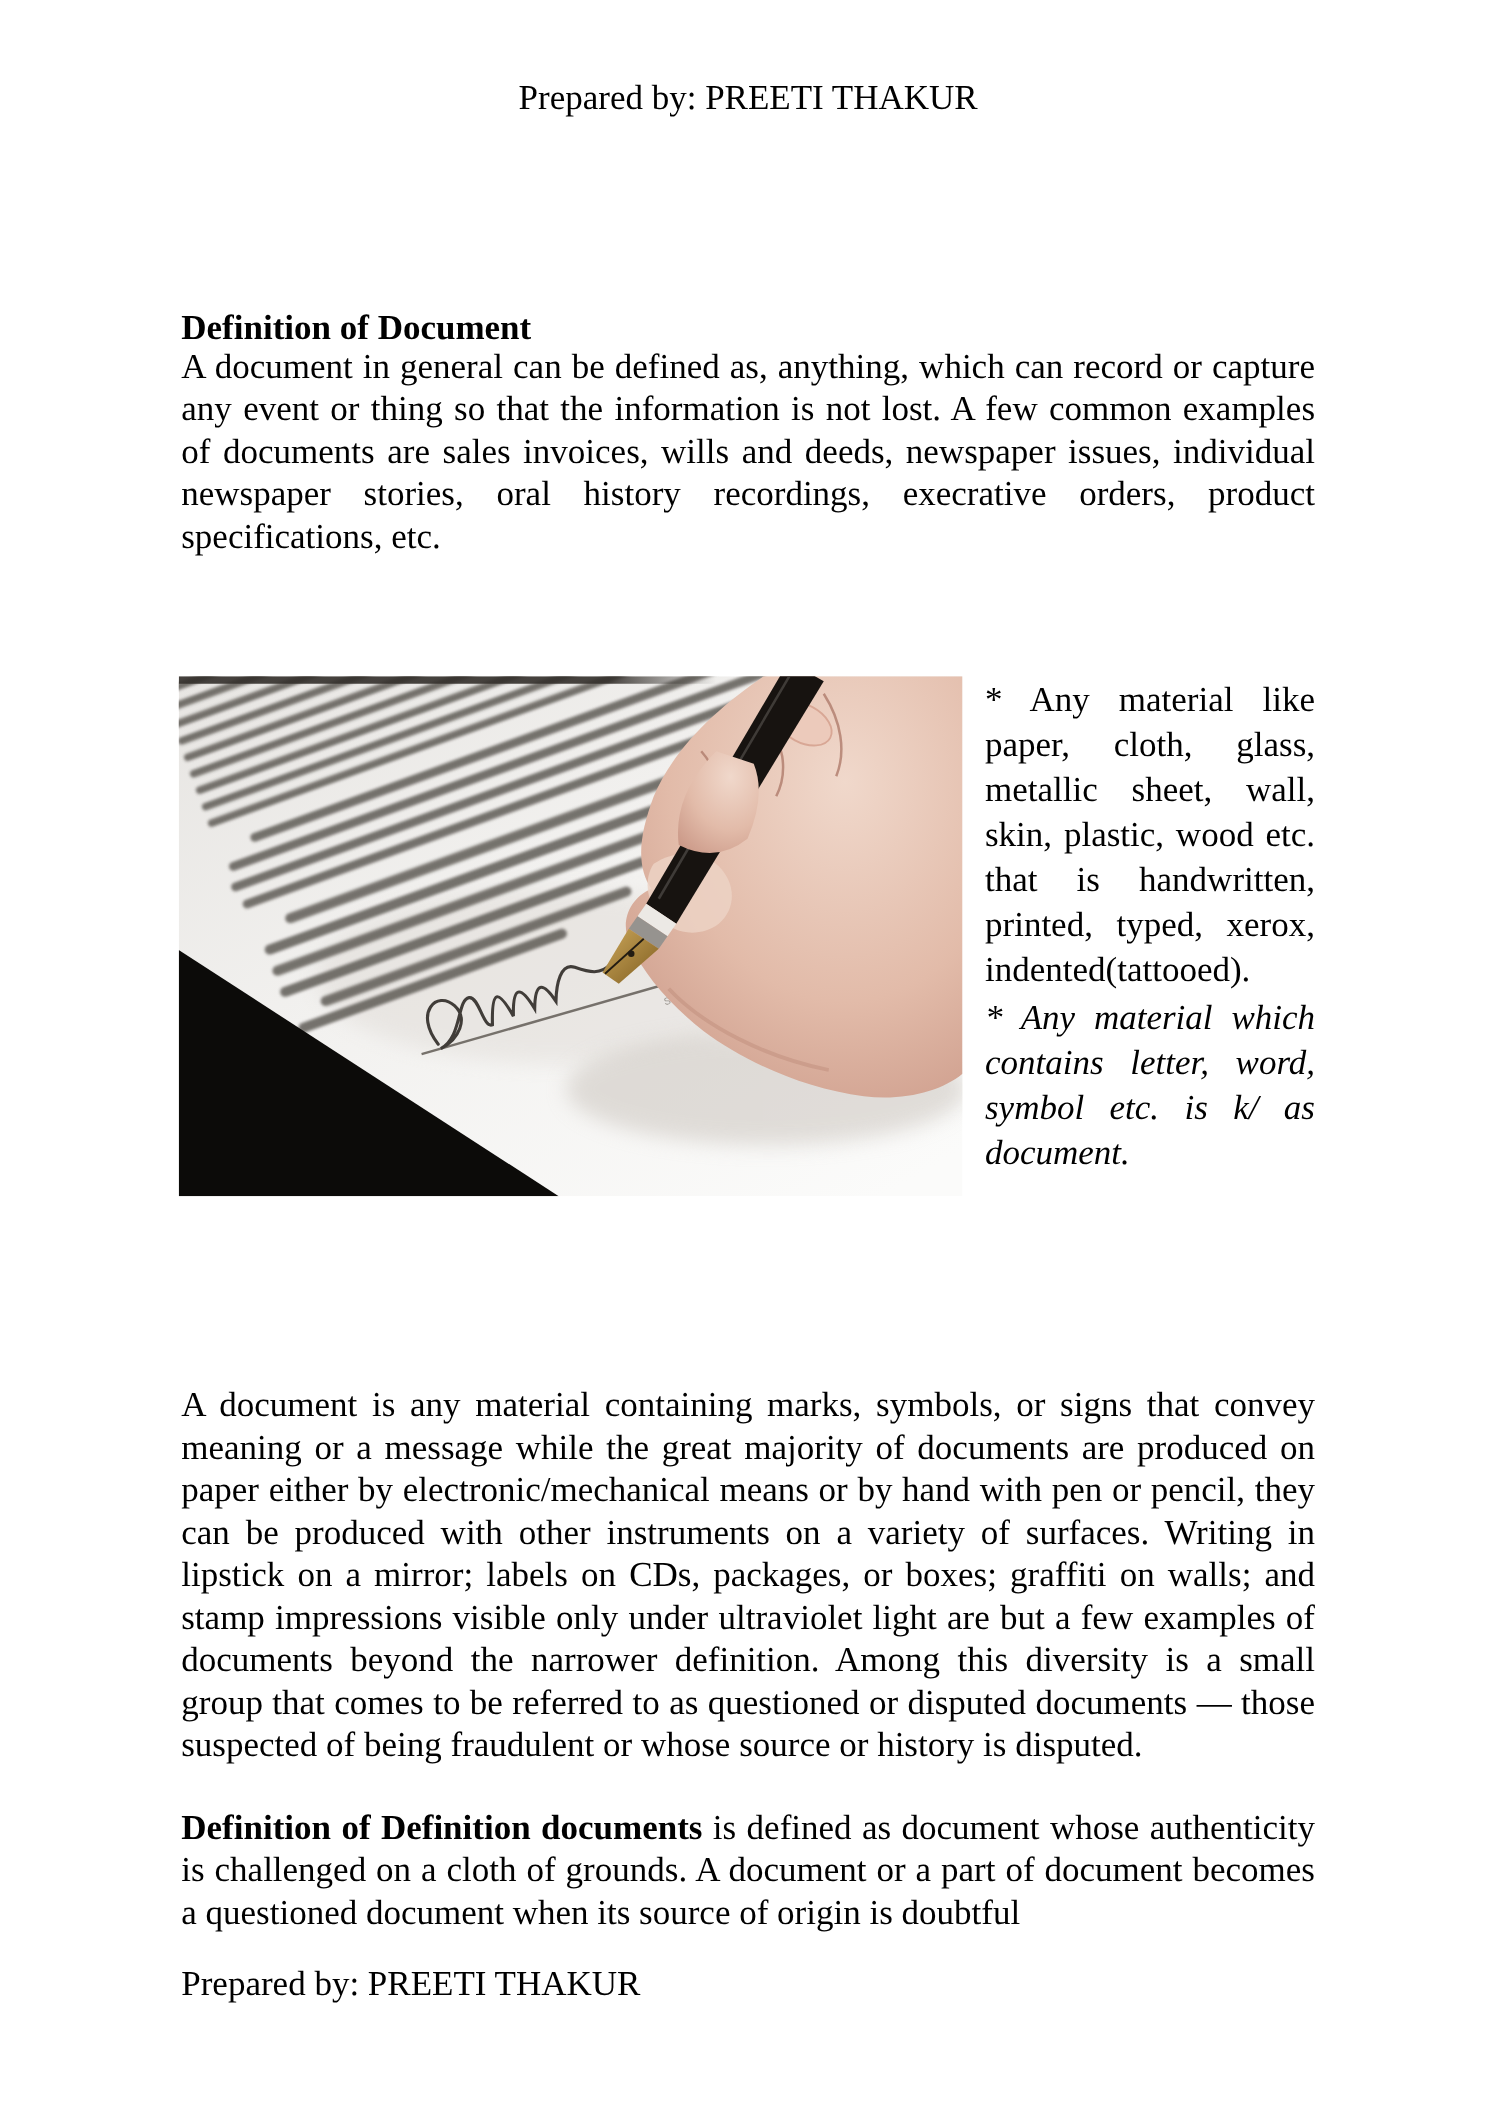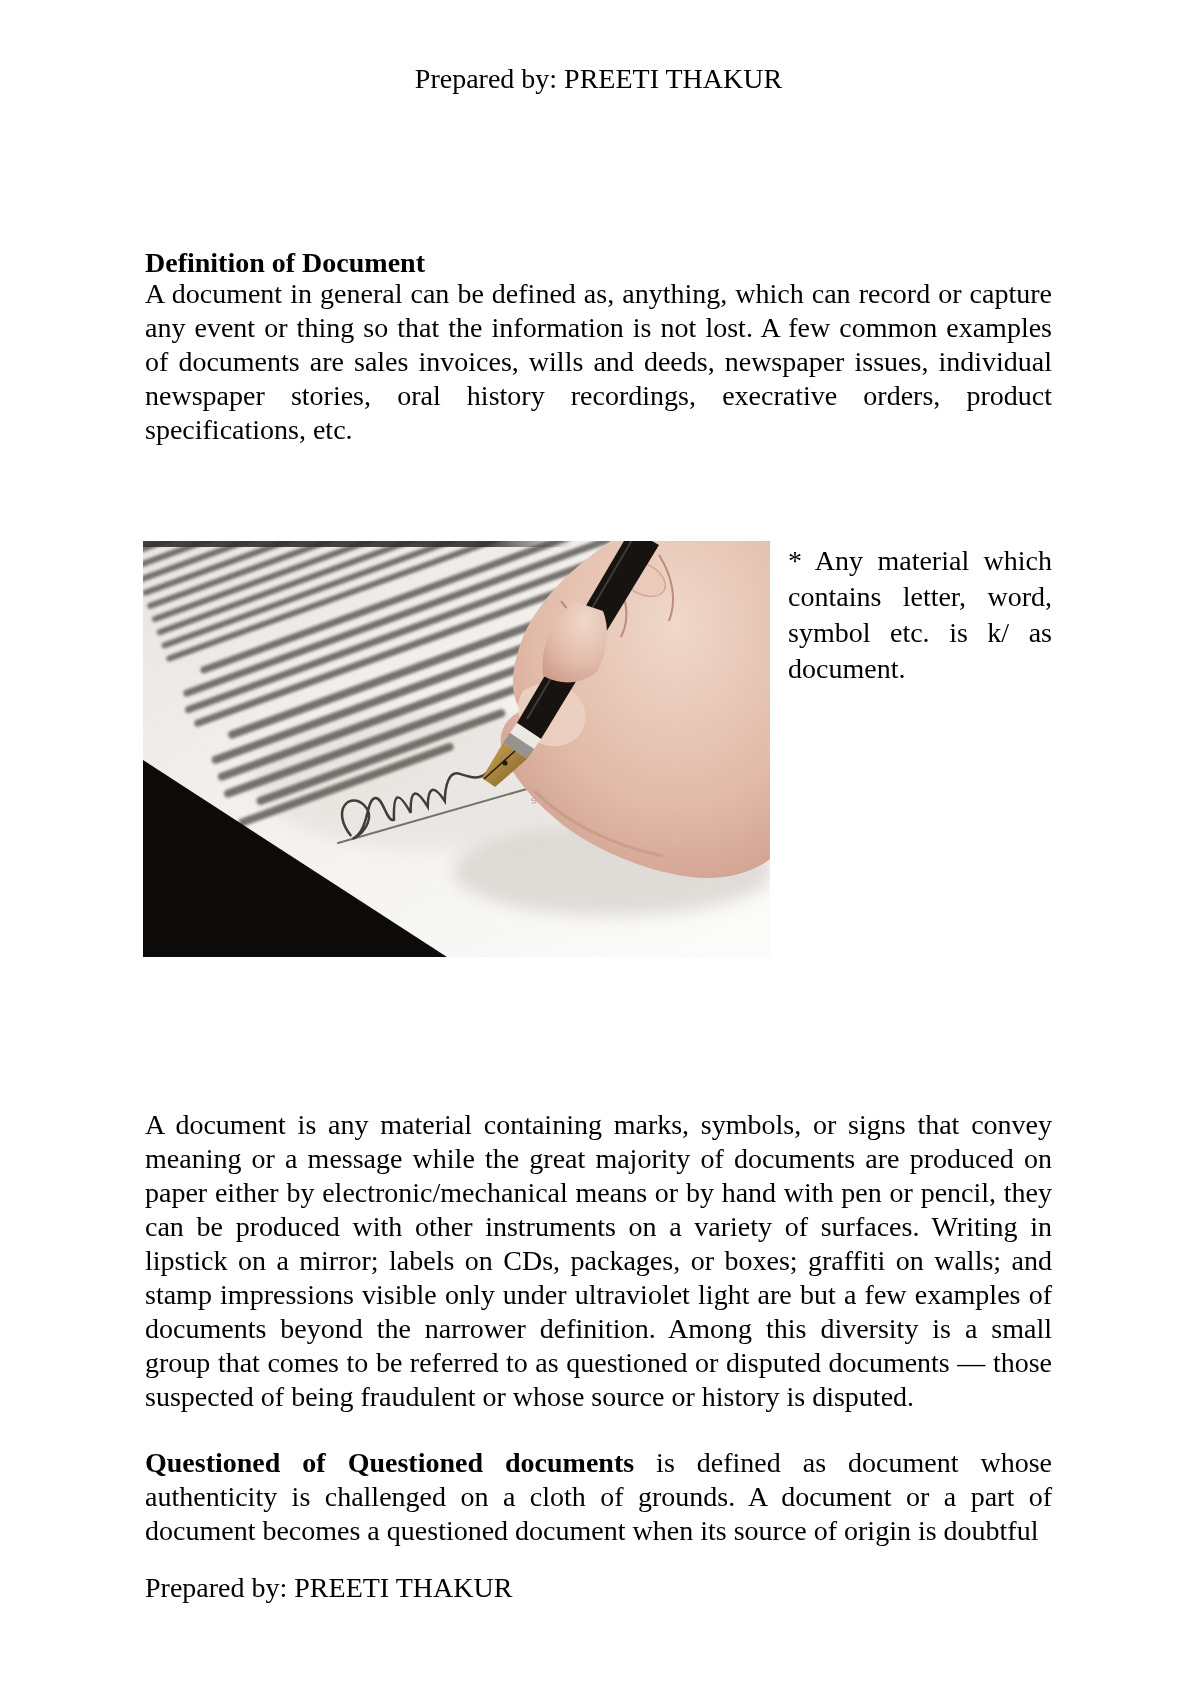--- a/index.html
+++ b/index.html
@@ -16,21 +16,21 @@
   .col{left:145px;width:907px;}
   .txt{font-size:28px;line-height:34px;}
   .just{text-align:justify;}
   .bold{font-weight:700;}
   .center{text-align:center;}
   .u{border-bottom:2px solid #000;padding-bottom:1px;}
   .u-ext{border-bottom:2px solid #000;padding-bottom:1px;padding-right:14px;}
   .secnum{margin-right:14px;}
   .sidenotes{left:788px;top:543px;width:264px;}
   .sidenotes .note{font-size:28px;line-height:36px;text-align:justify;}
-  .sidenotes .note + .note{margin-top:24px;}
+  .sidenotes .note + .note{margin-top:2px;font-style:italic;}
   .footer{display:flex;justify-content:space-between;}
   .photo-frame{left:143px;top:541px;width:627px;height:416px;}
 </style>
 </head>
 <body>
 
 <div class="page">
 
   <div class="abs col txt center" style="top:62px">Prepared by: PREETI THAKUR</div>
 
@@ -141,27 +141,28 @@
         <polygon points="374,182 398,198 391,208 367,192" fill="#ece9e5"></polygon>
         <polygon points="367,192 391,208 384,218 360,202" fill="#96938f"></polygon>
         <polygon points="360,202 384,218 352,246 339,237" fill="url(#nibGrad)"></polygon>
         <line x1="341" y1="238" x2="372" y2="210" stroke="#231c12" stroke-width="1.5"></line>
         <circle cx="362" cy="222" r="2.6" fill="#231c12"></circle>
       </g>
     </svg>
   </div>
 
   <div class="abs sidenotes">
+    <div class="note">* Any material like paper, cloth, glass, metallic sheet, wall, skin, plastic, wood etc. that is handwritten, printed, typed, xerox, indented(tattooed).</div>
     <div class="note">* Any material which contains letter, word, symbol etc. is k/ as document.</div>
   </div>
 
 
   <div class="abs col txt just" style="top:1108px">A document is any material containing marks, symbols, or signs that convey meaning or a message while the great majority of documents are produced on paper either by electronic/mechanical means or by hand with pen or pencil, they can be produced with other instruments on a variety of surfaces. Writing in lipstick on a mirror; labels on CDs, packages, or boxes; graffiti on walls; and stamp impressions visible only under ultraviolet light are but a few examples of documents beyond the narrower definition. Among this diversity is a small group that comes to be referred to as questioned or disputed documents — those suspected of being fraudulent or whose source or history is disputed.</div>
 
   <div class="abs col txt just" style="top:1446px">
-    <span class="bold">Questioned of Questioned documents</span><span> is defined as document whose authenticity is challenged on a cloth of grounds. A document or a part of document becomes a questioned document when its source of origin is doubtful</span>
+    <span class="bold">Definition of Definition documents</span><span> is defined as document whose authenticity is challenged on a cloth of grounds. A document or a part of document becomes a questioned document when its source of origin is doubtful</span>
   </div>
 
   <div class="abs col txt footer" style="top:1571px">
     <span>Prepared by: PREETI THAKUR</span>
   </div>
 
 </div>
 
 </body></html>

